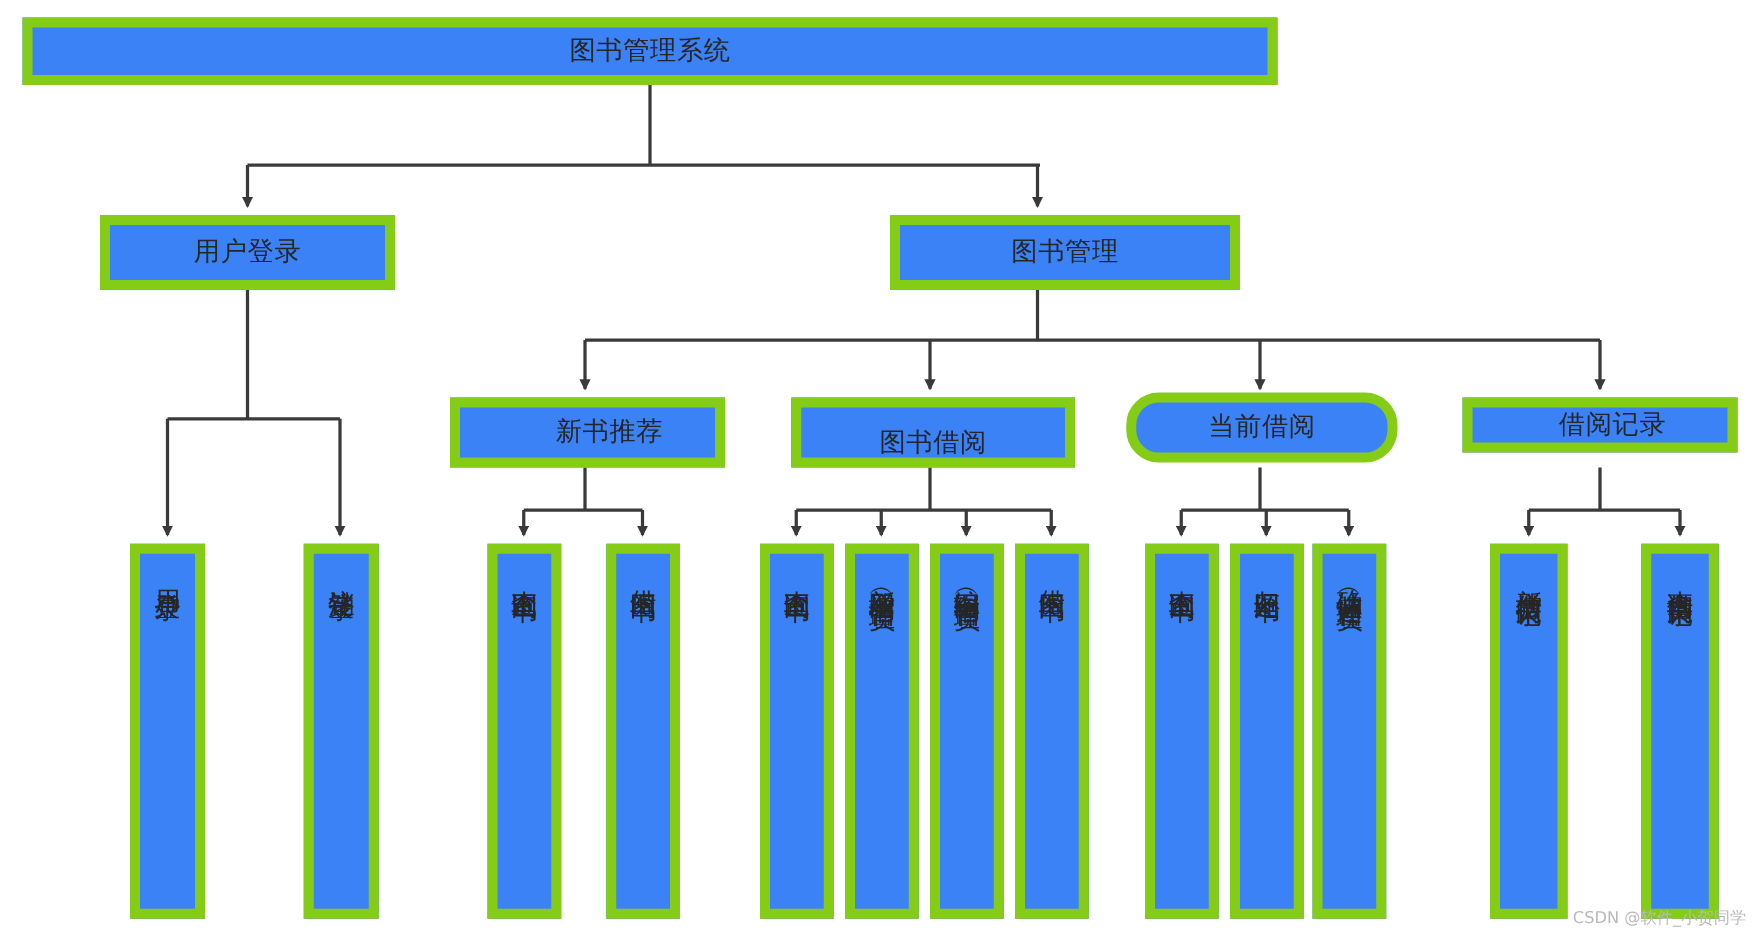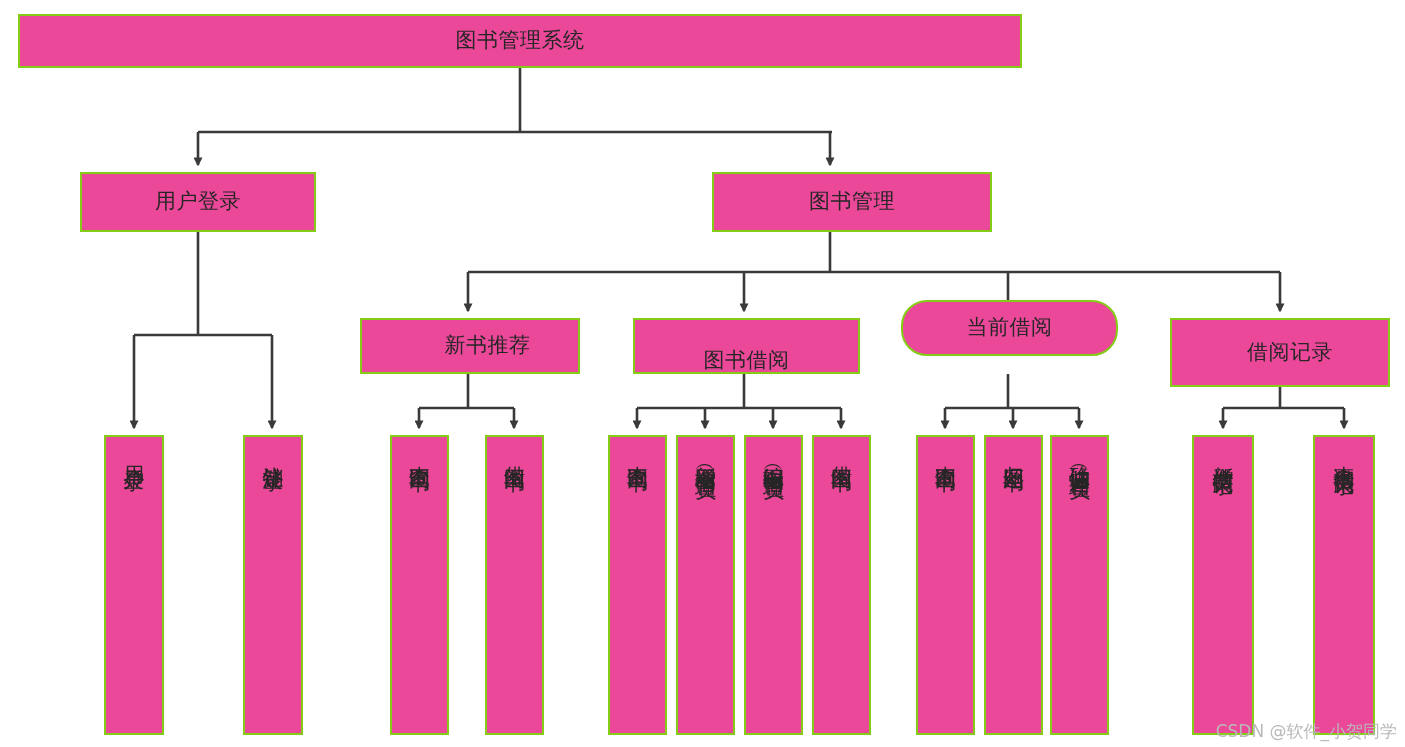--- a/index.html
+++ b/index.html
@@ -22,22 +22,22 @@
     position: absolute;
     left: 0;
     top: 0;
     width: 1405px;
     height: 747px;
     pointer-events: none;
   }
   .node {
     position: absolute;
     box-sizing: border-box;
-    background: #ec4899;
-    border: 2px solid #84cc16;
+    background: #3b82f6;
+    border: 8px solid #84cc16;
     display: flex;
     align-items: center;
     justify-content: center;
     color: #1a1a1a;
   }
   .node-label {
     display: block;
     text-align: center;
     letter-spacing: 0.5px;
     color: #262626;
@@ -57,21 +57,21 @@
     text-orientation: upright;
     font-size: 21px;
     line-height: 1.15;
     letter-spacing: 2px;
     white-space: nowrap;
   }
   #watermark {
     position: absolute;
     right: 8px;
     bottom: 4px;
-    font-size: 17px;
+    font-size: 13px;
     color: #b9b9b9;
     white-space: nowrap;
     user-select: none;
   }
 </style>
 </head>
 <body>
 
 <div id="diagram-root">
 
@@ -138,25 +138,25 @@
   </div>
 
   <div class="node horizontal" style="left:360px; top:318px; width:220px; height:56px;padding-left:35px;">
     <span class="node-label">新书推荐</span>
   </div>
 
   <div class="node horizontal" style="left:633px; top:318px; width:227px; height:56px;align-items:flex-end;">
     <span class="node-label">图书借阅</span>
   </div>
 
-  <div class="node horizontal" style="left:901px; top:300px; width:217px; height:56px;border-radius:26px;">
+  <div class="node horizontal" style="left:901px; top:314px; width:217px; height:56px;border-radius:26px;">
     <span class="node-label">当前借阅</span>
   </div>
 
-  <div class="node horizontal" style="left:1170px; top:318px; width:220px; height:69px;padding-left:20px;">
+  <div class="node horizontal" style="left:1170px; top:318px; width:220px; height:44px;padding-left:20px;">
     <span class="node-label">借阅记录</span>
   </div>
 
   <div class="node vertical" style="left:104px; top:435px; width:60px; height:300px;">
     <span class="node-label">用户登录</span>
   </div>
 
   <div class="node vertical" style="left:243px; top:435px; width:60px; height:300px;">
     <span class="node-label">注销登录</span>
   </div>

